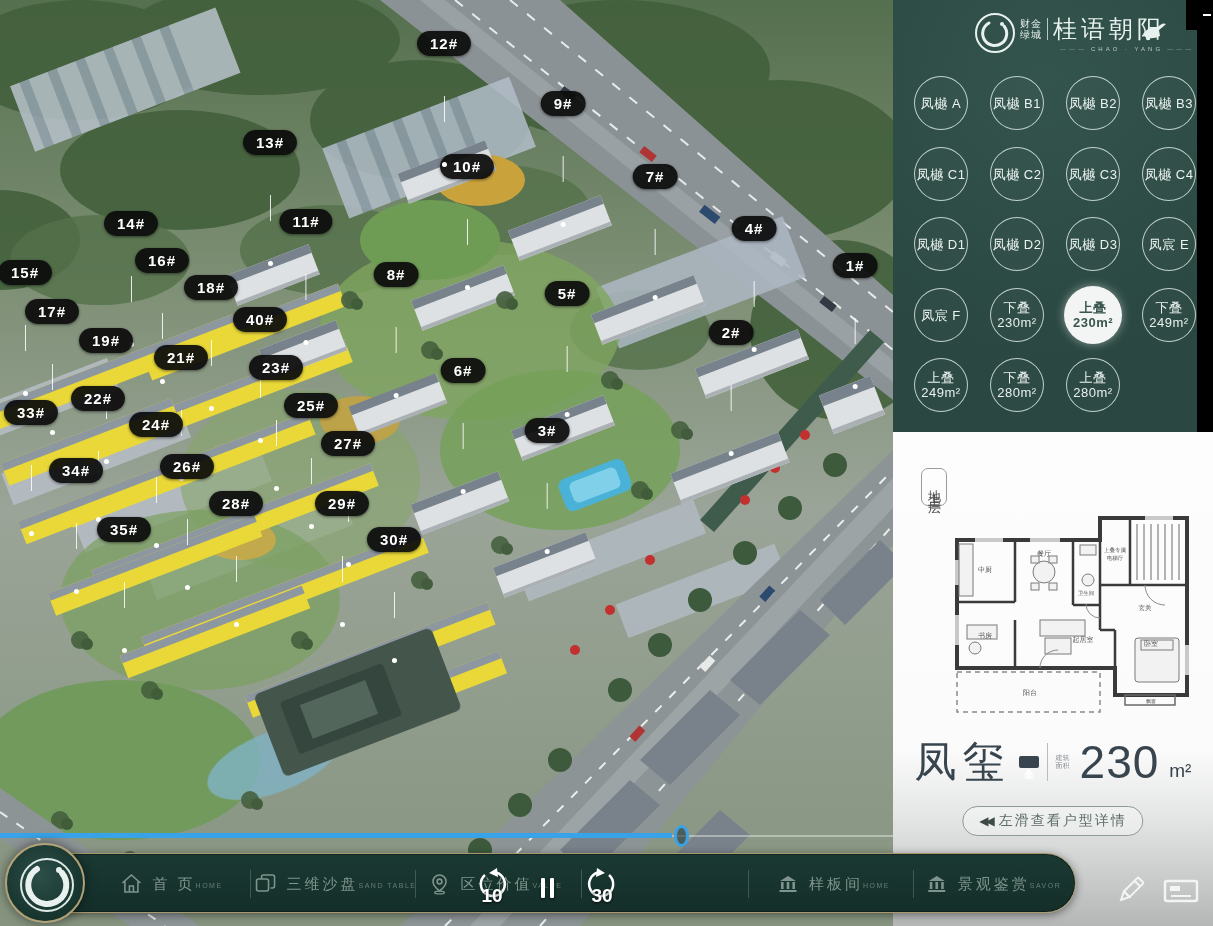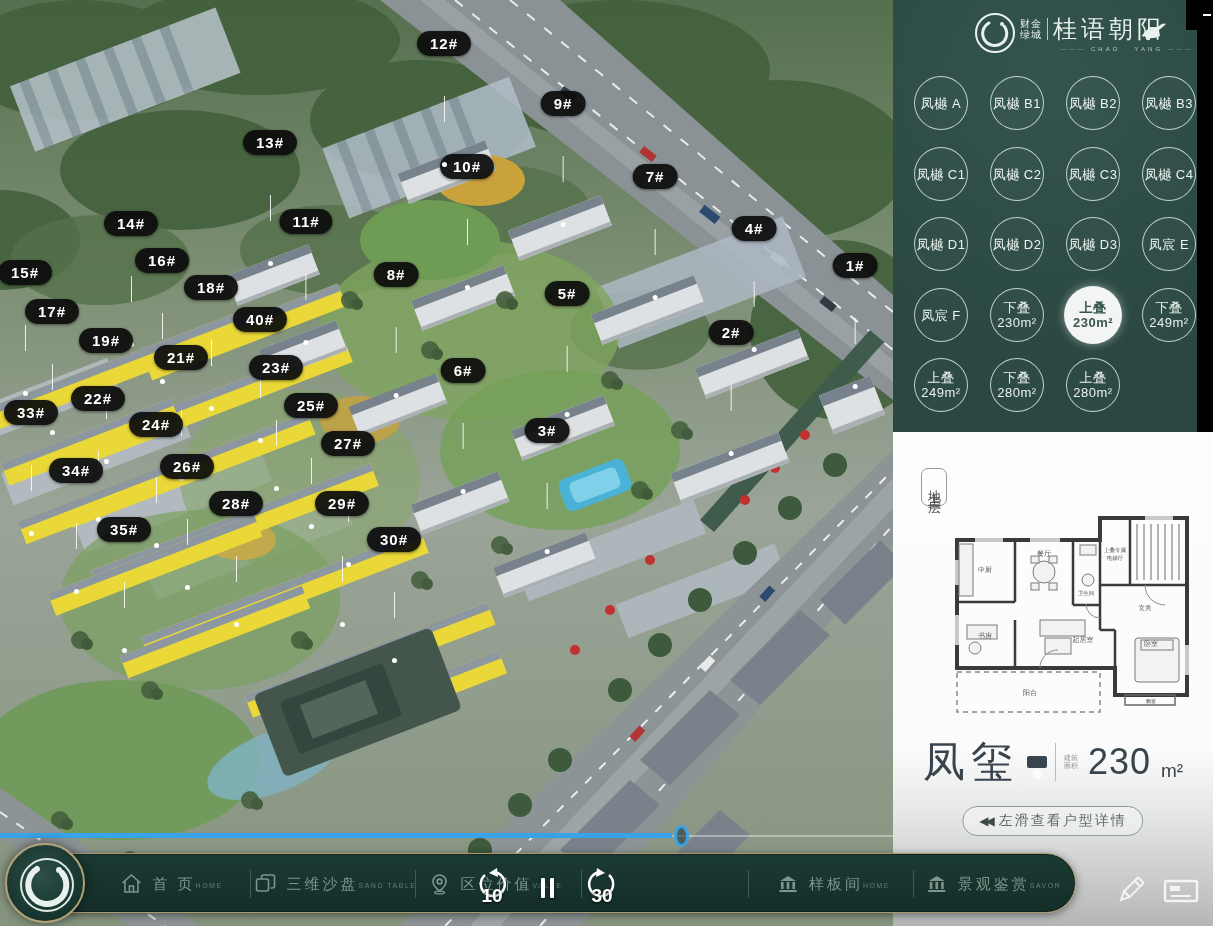--- a/index.html
+++ b/index.html
@@ -58,21 +58,21 @@
                border-radius:7px; padding:10px 3px; }
   #plan { position:absolute; left:52px; top:58px; }
   #plan-title { position:absolute; left:0; top:300px; width:320px; height:60px;
                 display:flex; align-items:center; justify-content:center; gap:8px;
                 color:#39454e; }
   #plan-name { font-family:"DejaVu Serif", serif; font-size:42px; letter-spacing:6px; }
   #plan-name-tag { writing-mode:vertical-rl; background:#39454e; color:#fff; font-size:10px;
                    letter-spacing:2px; padding:4px 3px; border-radius:2px; }
   #plan-divider { width:1px; height:38px; background:#b9bcbe; }
   #plan-area-prefix { font-size:7px; color:#8a9094; width:16px; line-height:8px; }
-  #plan-area { font-size:36px; font-weight:300; letter-spacing:1px; }
+  #plan-area { font-size:46px; font-weight:300; letter-spacing:1px; }
   #plan-area-unit { font-size:19px; align-self:flex-end; margin-bottom:10px; margin-left:2px; }
   #slide-hint { position:absolute; left:50%; top:374px; transform:translateX(-50%);
                 border:1px solid #8f9a98; border-radius:15px; color:#5d6d6a; font-size:14px;
                 letter-spacing:2px; padding:5px 16px; white-space:nowrap; display:flex;
                 align-items:center; gap:7px; background:rgba(255,255,255,.35); cursor:pointer; }
   .rew-glyph { font-size:12px; color:#3c4a47; letter-spacing:-3px; }
 
   #corner-box { position:absolute; left:1186px; top:0; width:27px; height:30px; background:#000; }
   #corner-box:after { content:""; position:absolute; right:2px; top:14px; width:8px; height:2px; background:#fff; }
 

